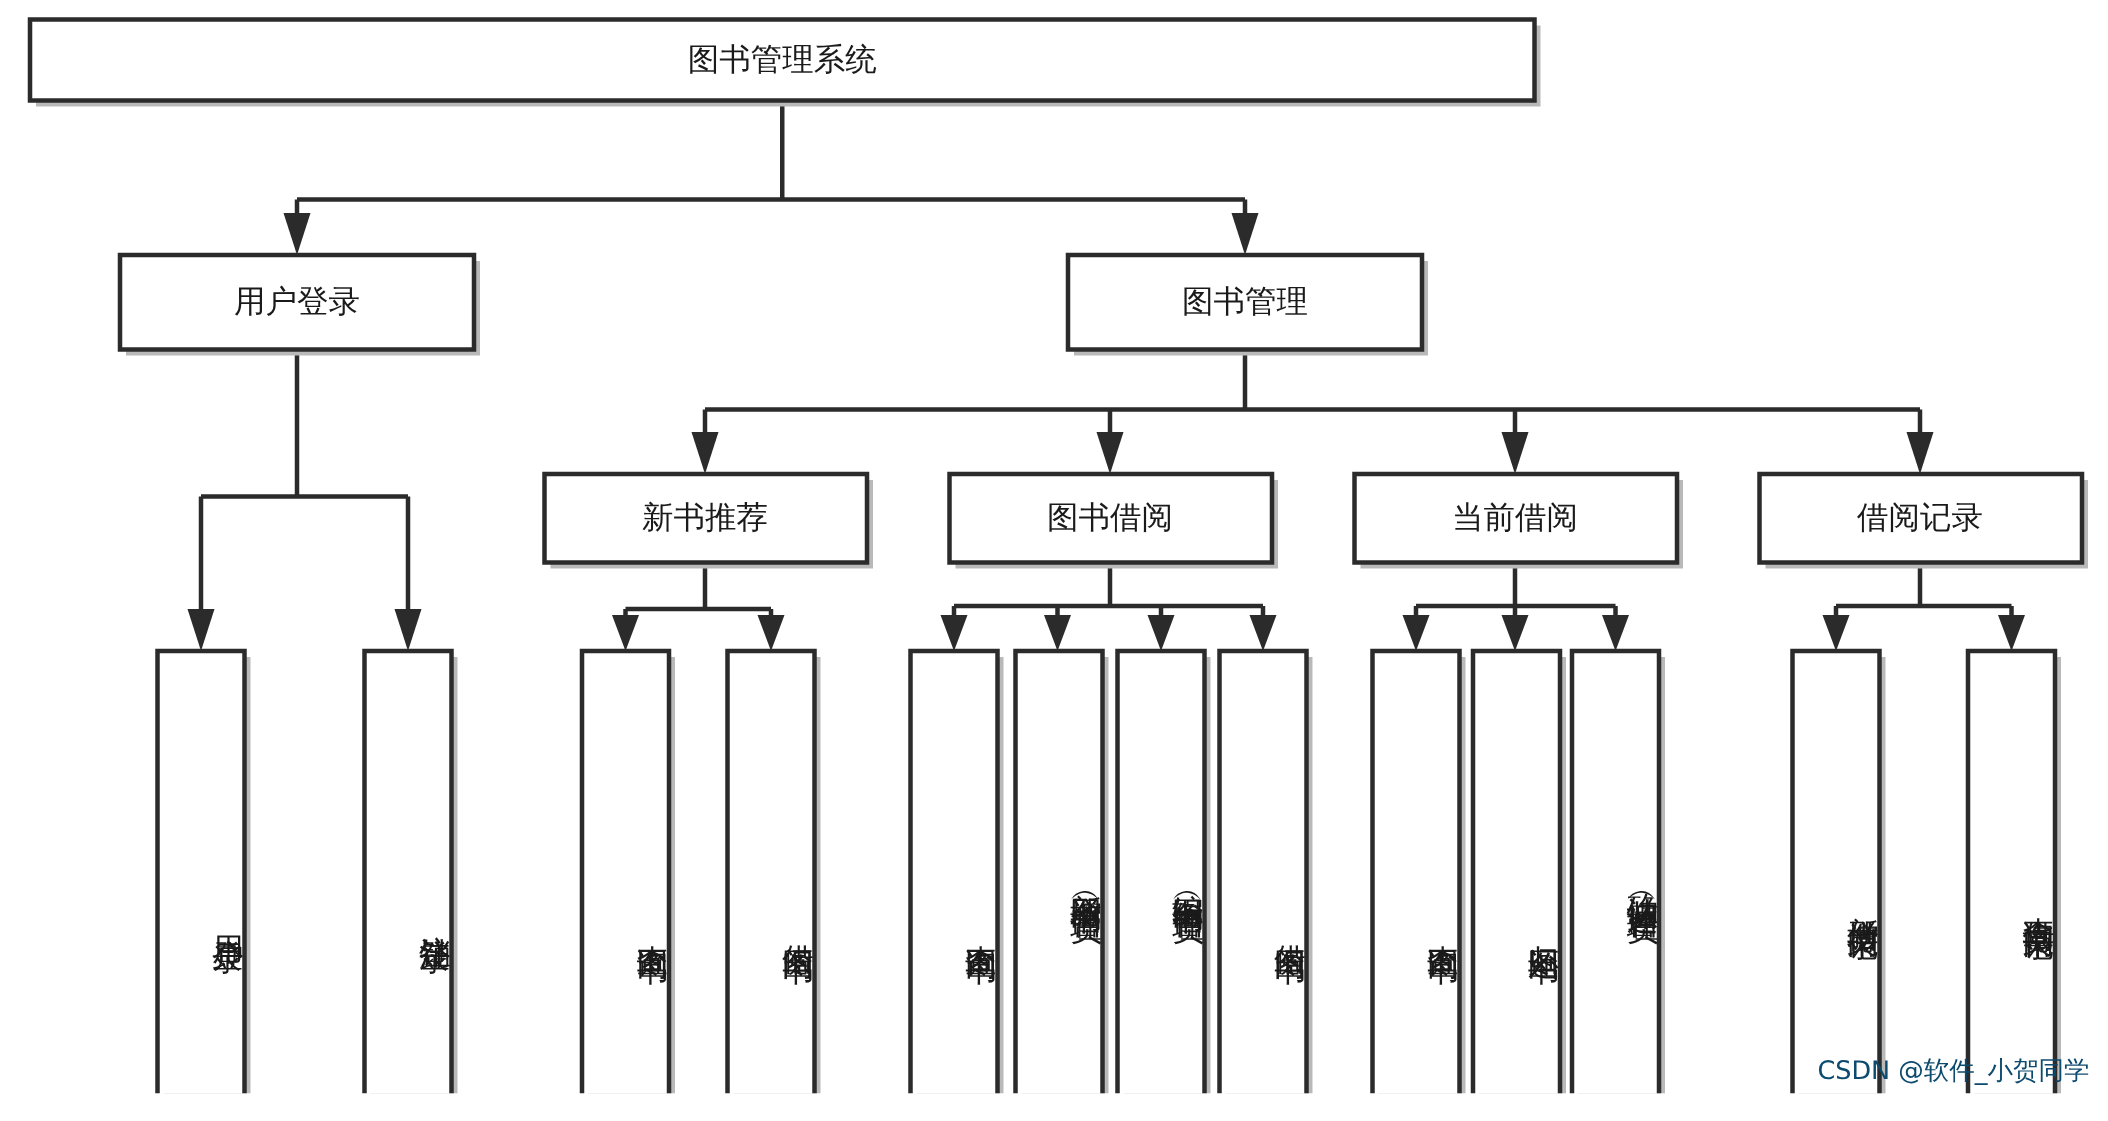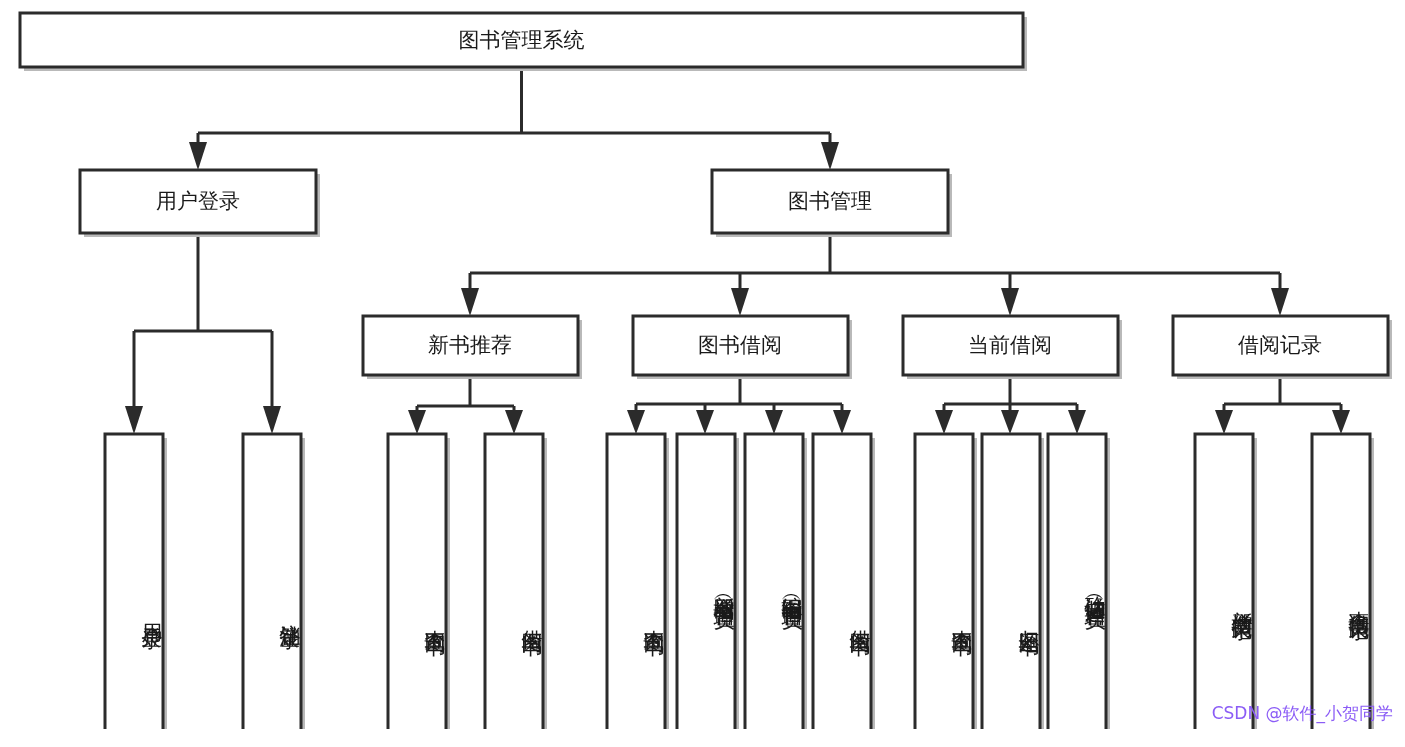--- a/index.html
+++ b/index.html
@@ -64,21 +64,21 @@
     align-items: flex-start;
     justify-content: center;
     pointer-events: none;
   }
   .watermark {
     position: absolute;
     right: 12px;
     bottom: 4px;
     font-family: "DejaVu Sans", "Liberation Sans", sans-serif;
     font-size: 17px;
-    color: #8b5cf6;
+    color: #0c4a6e;
     white-space: nowrap;
   }
 </style>
 </head>
 <body>
 
 <div id="diagram-root">
 
   <svg class="diagram-canvas" viewBox="0 0 1405 747" xmlns="http://www.w3.org/2000/svg">
 

